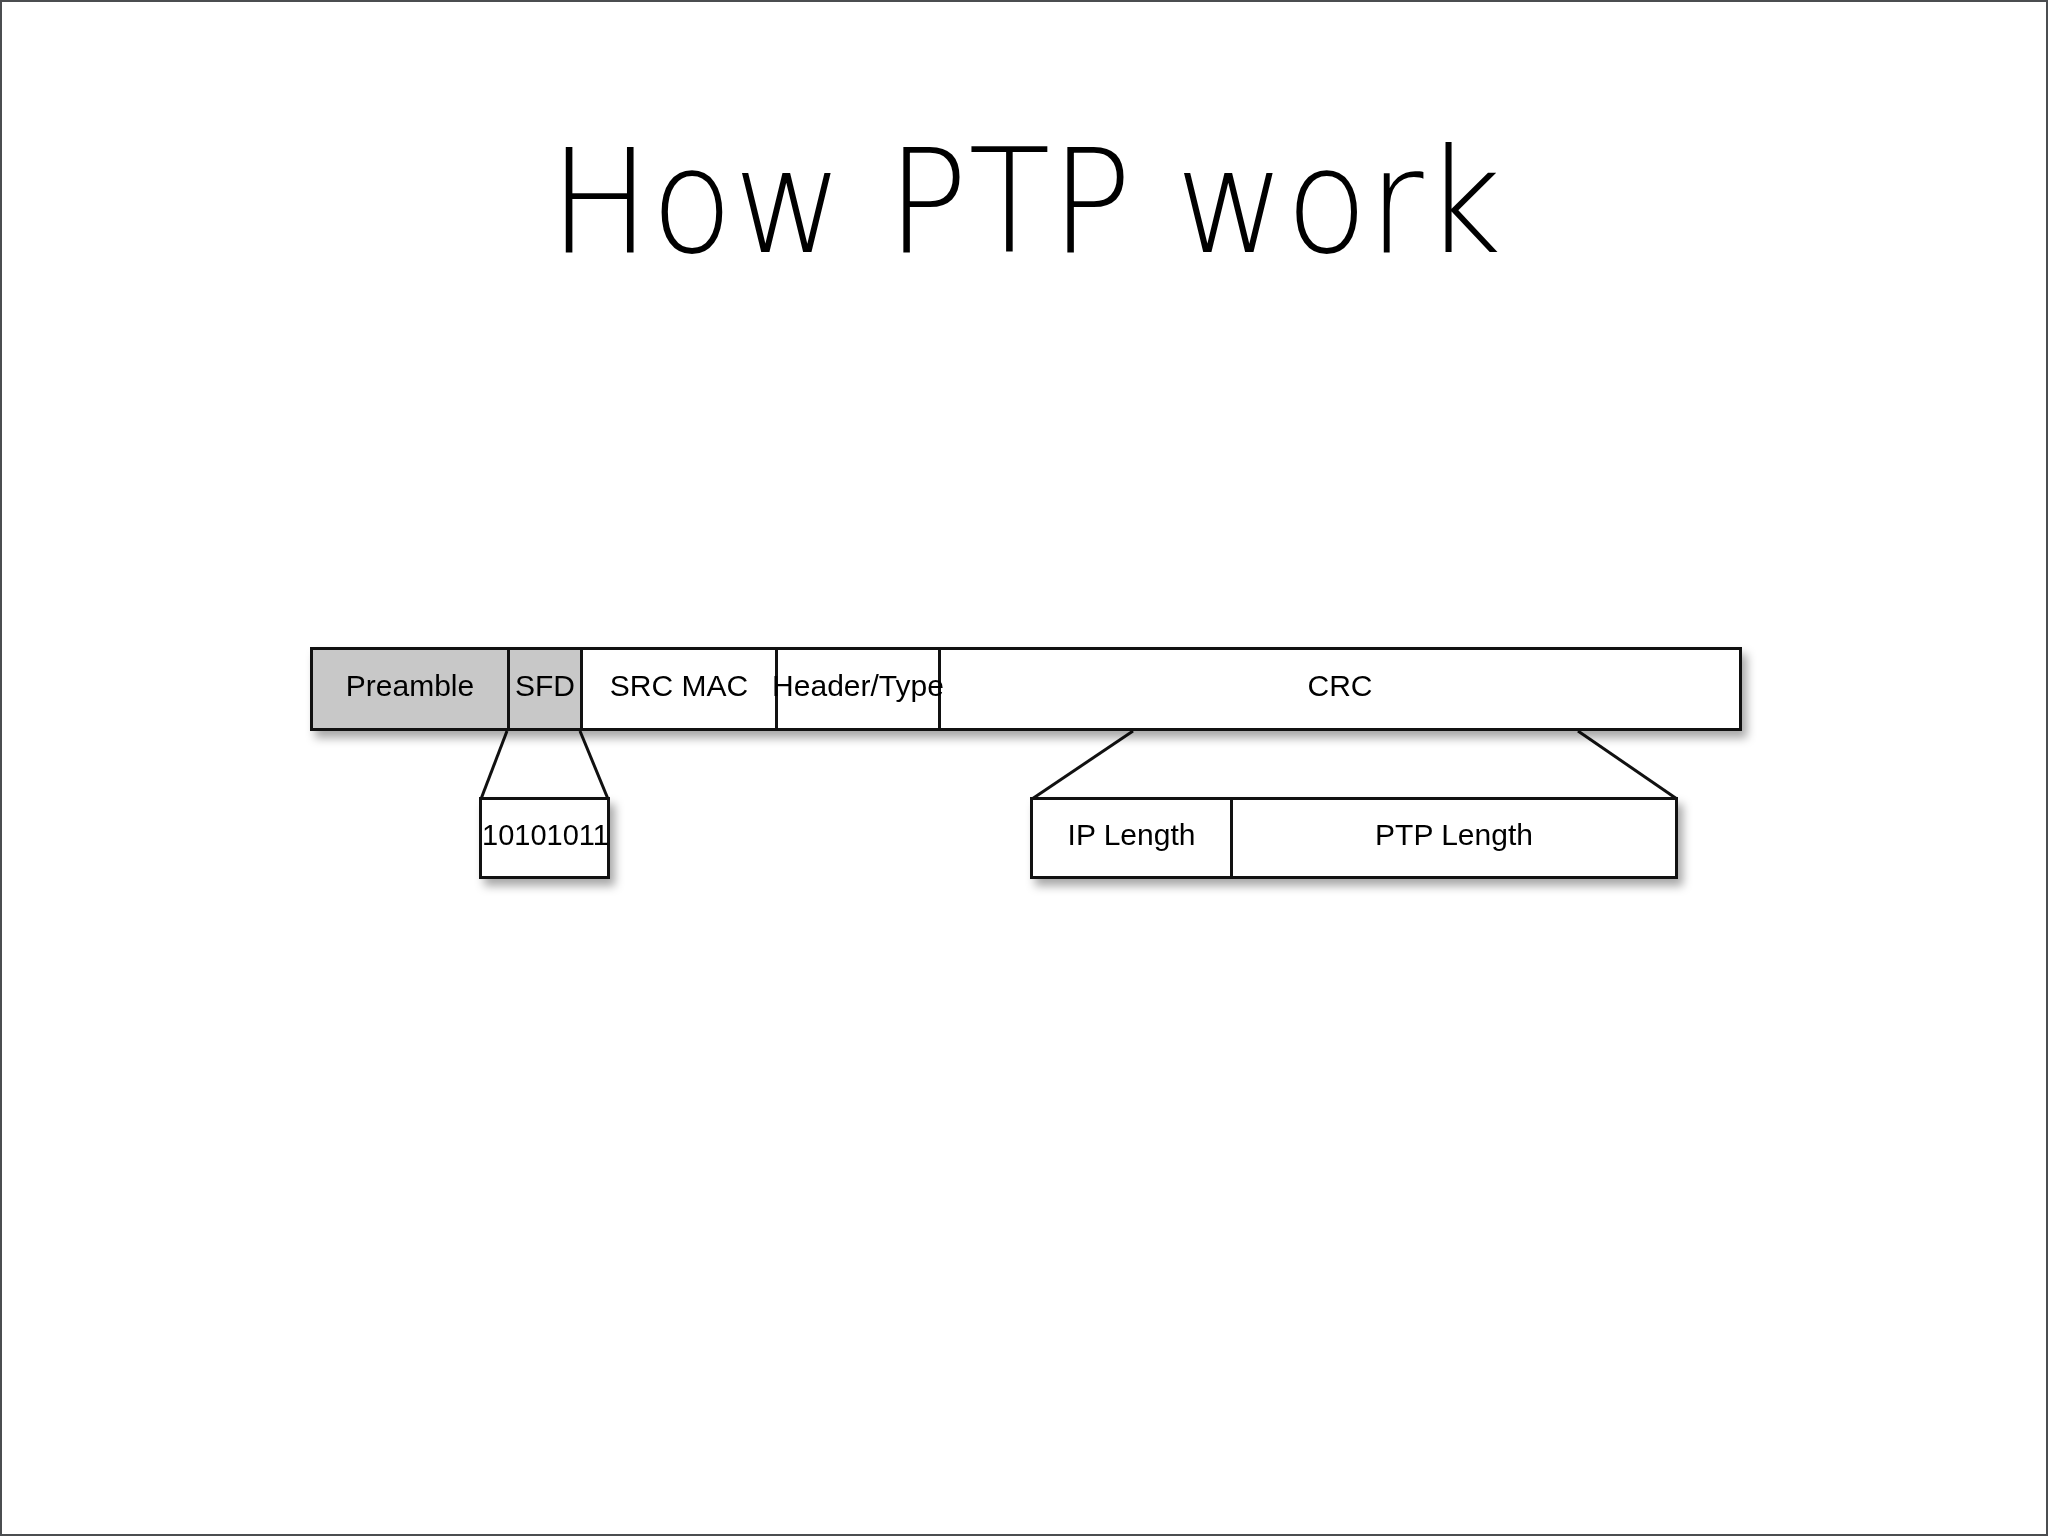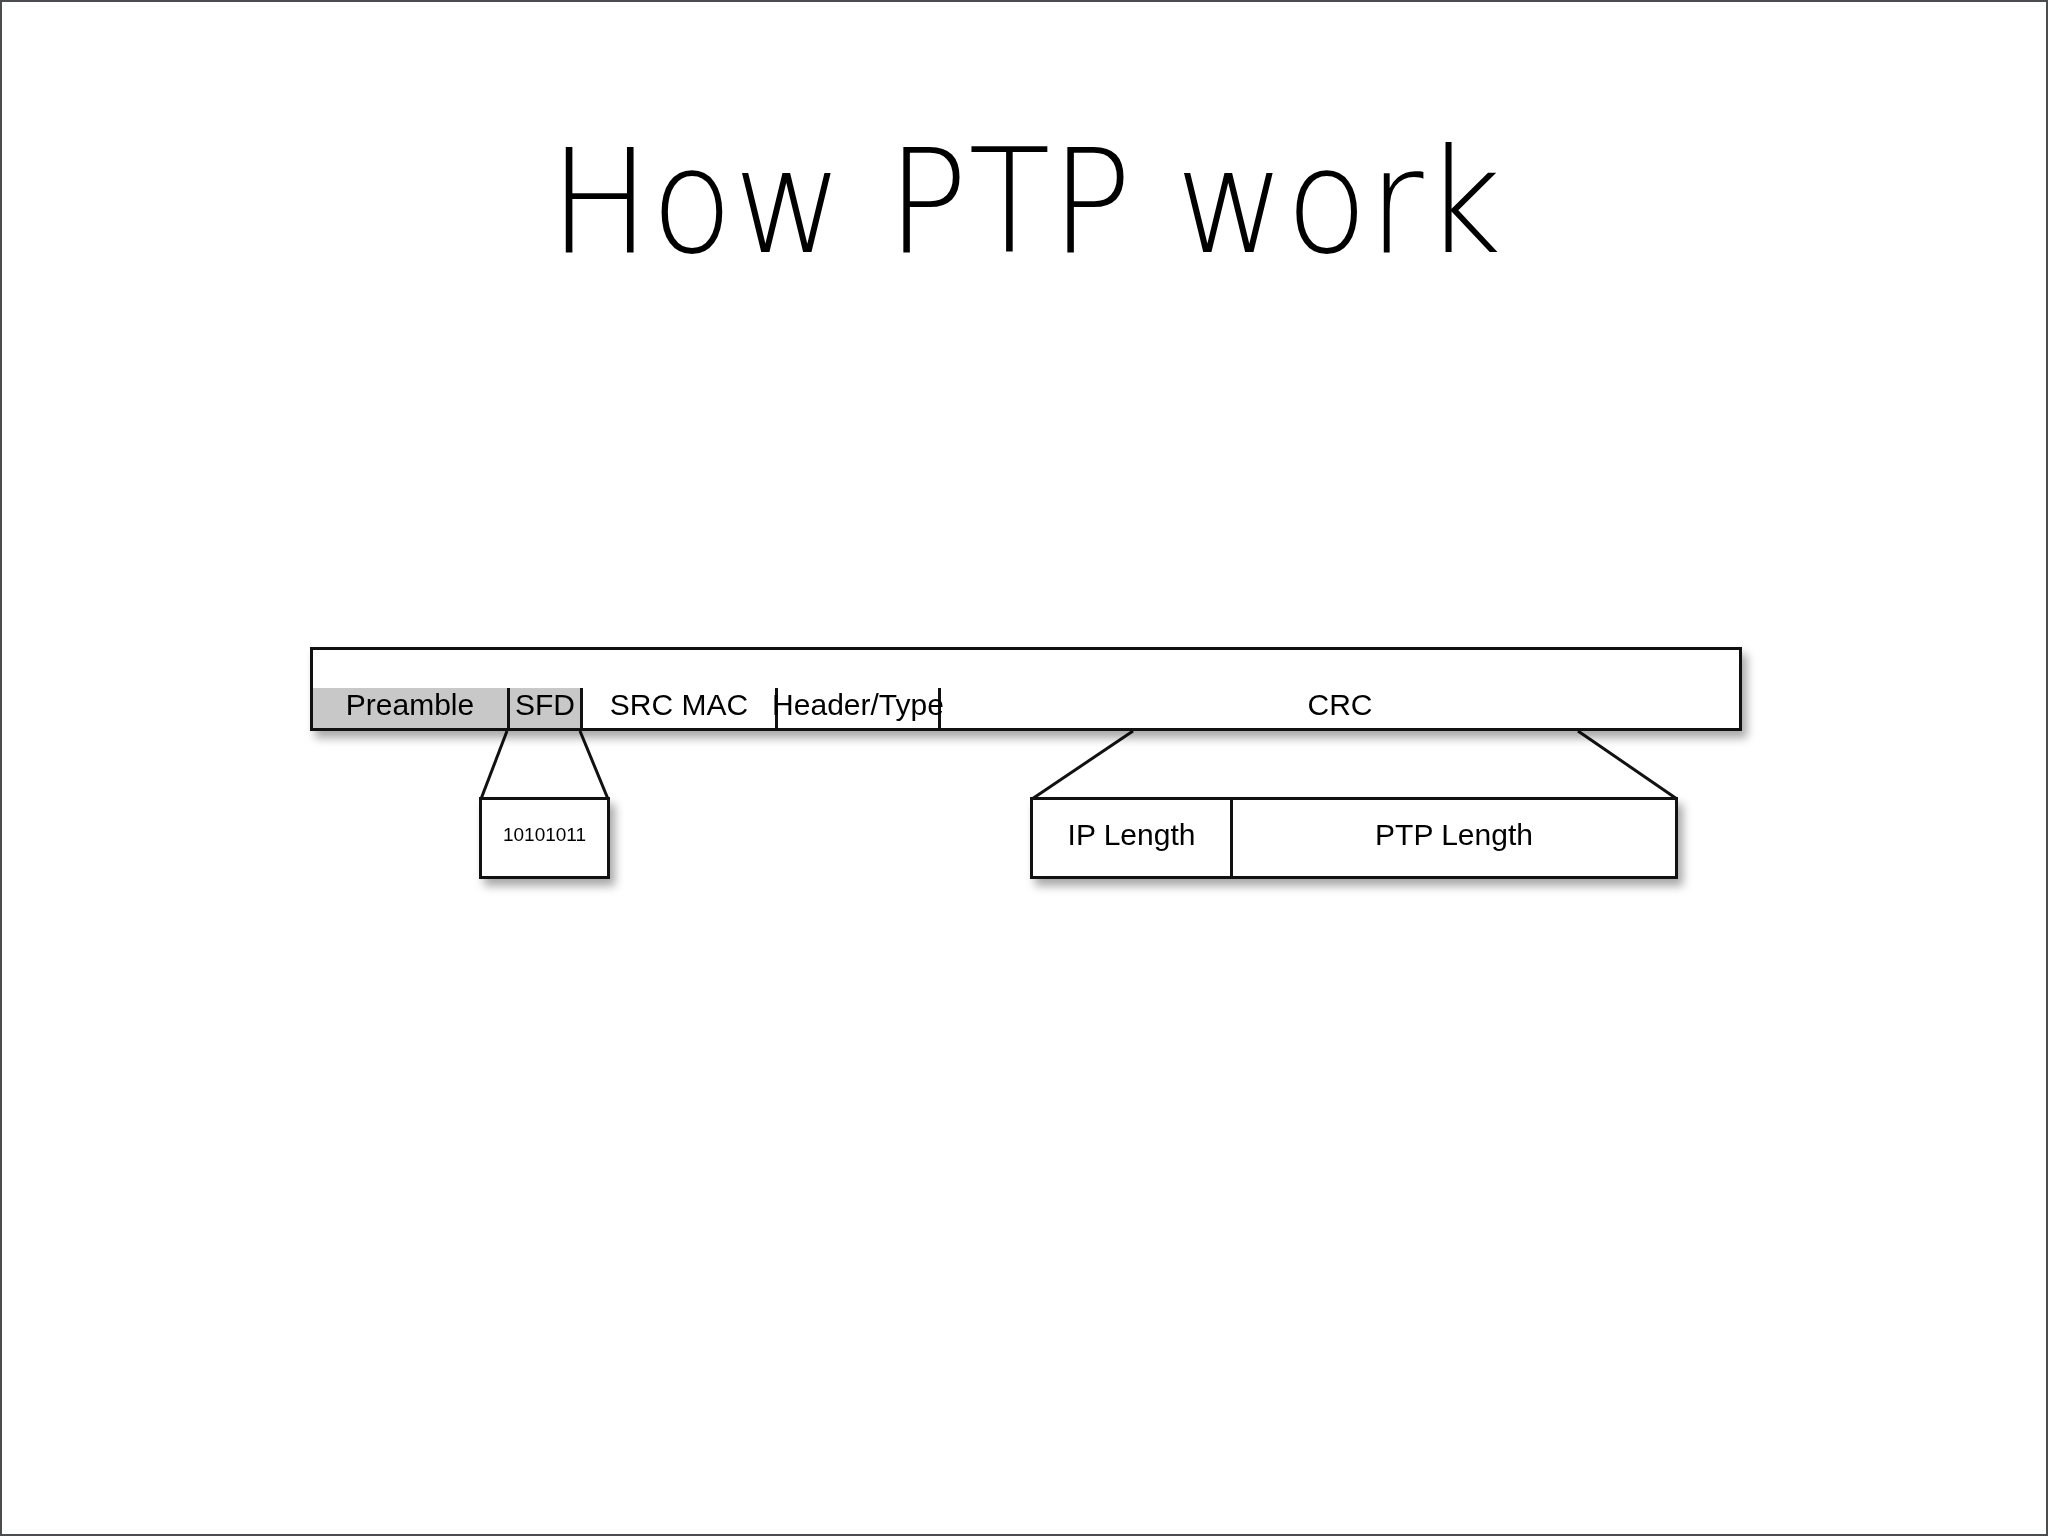--- a/index.html
+++ b/index.html
@@ -67,31 +67,30 @@
   }
   .cell:last-child { border-right: none; }
   .cell.gray { background: #c8c8c8; }
 
   
   #ethernet-frame {
     left: 308px;
     top: 645px;
     width: 1432px;
     height: 84px;
-    align-items: flex-end;
   }
 
   
   #sfd-callout {
     left: 477px;
     top: 795px;
     width: 131px;
     height: 82px;
   }
-  #sfd-callout .cell { font-size: 19px; }
+  #sfd-callout .cell { font-size: 29px; }
 
   
   #data-callout {
     left: 1028px;
     top: 795px;
     width: 648px;
     height: 82px;
   }
 
   

